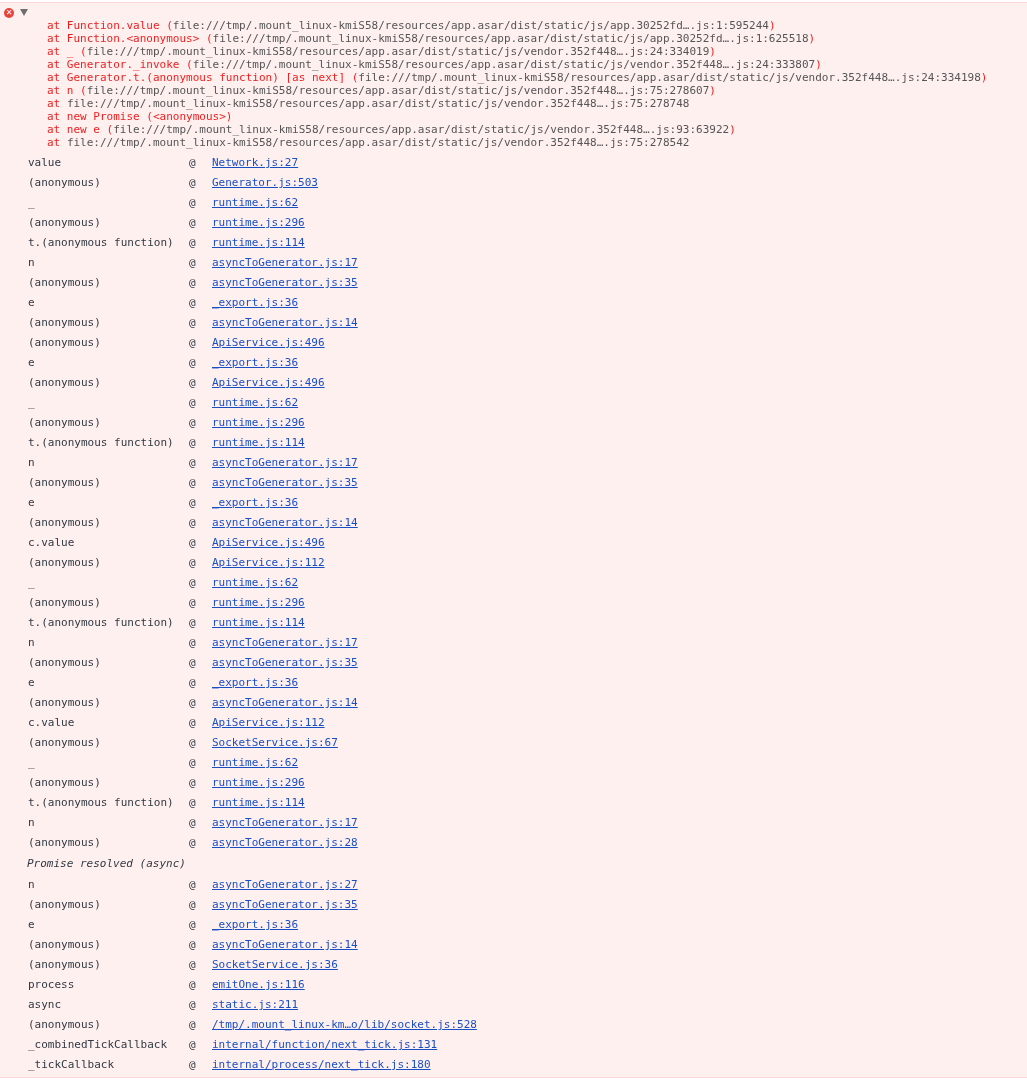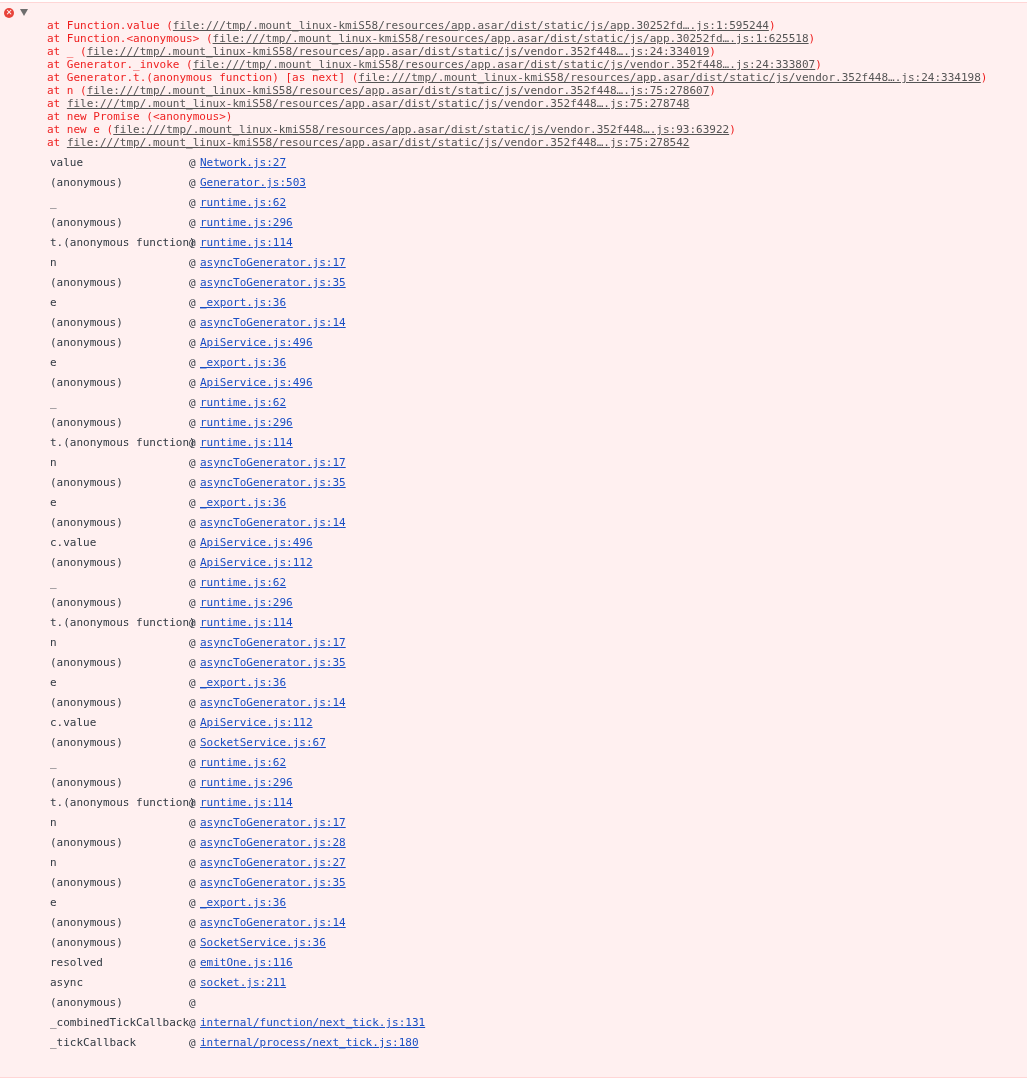--- a/index.html
+++ b/index.html
@@ -2,27 +2,27 @@
 <html><head>
 <meta charset="utf-8">
 <style>
   html, body { margin:0; padding:0; }
   body { width:1027px; height:1081px; background:#fff; overflow:hidden; font-family:"DejaVu Sans Mono", monospace; font-size:11px; }
   .msg { position:relative; background:#fff0f0; border-top:1px solid #ffd6d6; border-bottom:1px solid #ffd6d6; height:1076px; box-sizing:border-box; margin-top:2px; }
   .err-icon { position:absolute; left:4px; top:5px; width:10px; height:10px; border-radius:50%; background:#e8433a; color:#fff; font-size:8px; line-height:10px; text-align:center; font-family:"DejaVu Sans", sans-serif; font-weight:bold; }
   .tri { position:absolute; left:20px; top:4px; width:0; height:0; border-left:4px solid transparent; border-right:4px solid transparent; border-top:7px solid #6e6e6e; margin-top:2px; }
   .head { position:absolute; left:31px; top:3px; color:#ef1e1e; white-space:pre; line-height:13px; }
   .frames { position:absolute; left:47px; top:16px; color:#ef1e1e; line-height:13px; white-space:pre; }
-  .frames a, .stack a { color:#555; text-decoration:underline; }
+  .frames a, .stack a { color:#555; }
   .frames .line { height:13px; }
   .stack { position:absolute; left:28px; top:151px; width:980px; }
   .row { height:20px; line-height:17px; color:#303942; white-space:pre; position:relative; }
-  .row .fn { position:absolute; left:0;margin-left:22px; }
+  .row .fn { position:absolute; left:0; }
   .row .at { position:absolute; left:161px; color:#303942; }
-  .row .loc { position:absolute; left:172px; color:#1a4fc4; cursor:pointer; }
+  .row .loc { position:absolute; left:184px; color:#1a4fc4; text-decoration:underline; cursor:pointer; }
   .async { height:22px; line-height:19px; font-style:italic; color:#303942; padding-left:0; position:relative; left:-1px; }
 </style>
 </head>
 <body>
 
 <div class="msg">
   <span class="err-icon">✕</span>
   <span class="tri"></span>
   <div class="frames" id="frames"><div class="line"><span>at Function.value (</span><a>file:///tmp/.mount_linux-kmiS58/resources/app.asar/dist/static/js/app.30252fd….js:1:595244</a><span>)</span></div><div class="line"><span>at Function.&lt;anonymous&gt; (</span><a>file:///tmp/.mount_linux-kmiS58/resources/app.asar/dist/static/js/app.30252fd….js:1:625518</a><span>)</span></div><div class="line"><span>at _ (</span><a>file:///tmp/.mount_linux-kmiS58/resources/app.asar/dist/static/js/vendor.352f448….js:24:334019</a><span>)</span></div><div class="line"><span>at Generator._invoke (</span><a>file:///tmp/.mount_linux-kmiS58/resources/app.asar/dist/static/js/vendor.352f448….js:24:333807</a><span>)</span></div><div class="line"><span>at Generator.t.(anonymous function) [as next] (</span><a>file:///tmp/.mount_linux-kmiS58/resources/app.asar/dist/static/js/vendor.352f448….js:24:334198</a><span>)</span></div><div class="line"><span>at n (</span><a>file:///tmp/.mount_linux-kmiS58/resources/app.asar/dist/static/js/vendor.352f448….js:75:278607</a><span>)</span></div><div class="line"><span>at </span><a>file:///tmp/.mount_linux-kmiS58/resources/app.asar/dist/static/js/vendor.352f448….js:75:278748</a></div><div class="line"><span>at new Promise (&lt;anonymous&gt;)</span></div><div class="line"><span>at new e (</span><a>file:///tmp/.mount_linux-kmiS58/resources/app.asar/dist/static/js/vendor.352f448….js:93:63922</a><span>)</span></div><div class="line"><span>at </span><a>file:///tmp/.mount_linux-kmiS58/resources/app.asar/dist/static/js/vendor.352f448….js:75:278542</a></div></div>
   <div class="stack" id="stack">
@@ -54,24 +54,25 @@
       <div class="row"><span class="fn">(anonymous)</span><span class="at">@</span><a class="loc">asyncToGenerator.js:35</a></div>
       <div class="row"><span class="fn">e</span><span class="at">@</span><a class="loc">_export.js:36</a></div>
       <div class="row"><span class="fn">(anonymous)</span><span class="at">@</span><a class="loc">asyncToGenerator.js:14</a></div>
       <div class="row"><span class="fn">c.value</span><span class="at">@</span><a class="loc">ApiService.js:112</a></div>
       <div class="row"><span class="fn">(anonymous)</span><span class="at">@</span><a class="loc">SocketService.js:67</a></div>
       <div class="row"><span class="fn">_</span><span class="at">@</span><a class="loc">runtime.js:62</a></div>
       <div class="row"><span class="fn">(anonymous)</span><span class="at">@</span><a class="loc">runtime.js:296</a></div>
       <div class="row"><span class="fn">t.(anonymous function)</span><span class="at">@</span><a class="loc">runtime.js:114</a></div>
       <div class="row"><span class="fn">n</span><span class="at">@</span><a class="loc">asyncToGenerator.js:17</a></div>
       <div class="row"><span class="fn">(anonymous)</span><span class="at">@</span><a class="loc">asyncToGenerator.js:28</a></div>
+      <div class="async">Promise resolved (async)</div>
       <div class="row"><span class="fn">n</span><span class="at">@</span><a class="loc">asyncToGenerator.js:27</a></div>
       <div class="row"><span class="fn">(anonymous)</span><span class="at">@</span><a class="loc">asyncToGenerator.js:35</a></div>
       <div class="row"><span class="fn">e</span><span class="at">@</span><a class="loc">_export.js:36</a></div>
       <div class="row"><span class="fn">(anonymous)</span><span class="at">@</span><a class="loc">asyncToGenerator.js:14</a></div>
       <div class="row"><span class="fn">(anonymous)</span><span class="at">@</span><a class="loc">SocketService.js:36</a></div>
-      <div class="row"><span class="fn">resolved</span><span class="at">@</span><a class="loc">emitOne.js:116</a></div>
-      <div class="row"><span class="fn">async</span><span class="at">@</span><a class="loc">socket.js:211</a></div>
-      <div class="row"><span class="fn">(anonymous)</span><span class="at">@</span></div>
+      <div class="row"><span class="fn">process</span><span class="at">@</span><a class="loc">emitOne.js:116</a></div>
+      <div class="row"><span class="fn">async</span><span class="at">@</span><a class="loc">static.js:211</a></div>
+      <div class="row"><span class="fn">(anonymous)</span><span class="at">@</span><a class="loc">/tmp/.mount_linux-km…o/lib/socket.js:528</a></div>
       <div class="row"><span class="fn">_combinedTickCallback</span><span class="at">@</span><a class="loc">internal/function/next_tick.js:131</a></div>
       <div class="row"><span class="fn">_tickCallback</span><span class="at">@</span><a class="loc">internal/process/next_tick.js:180</a></div>
     </div>
 </div>
 
 </body></html>

